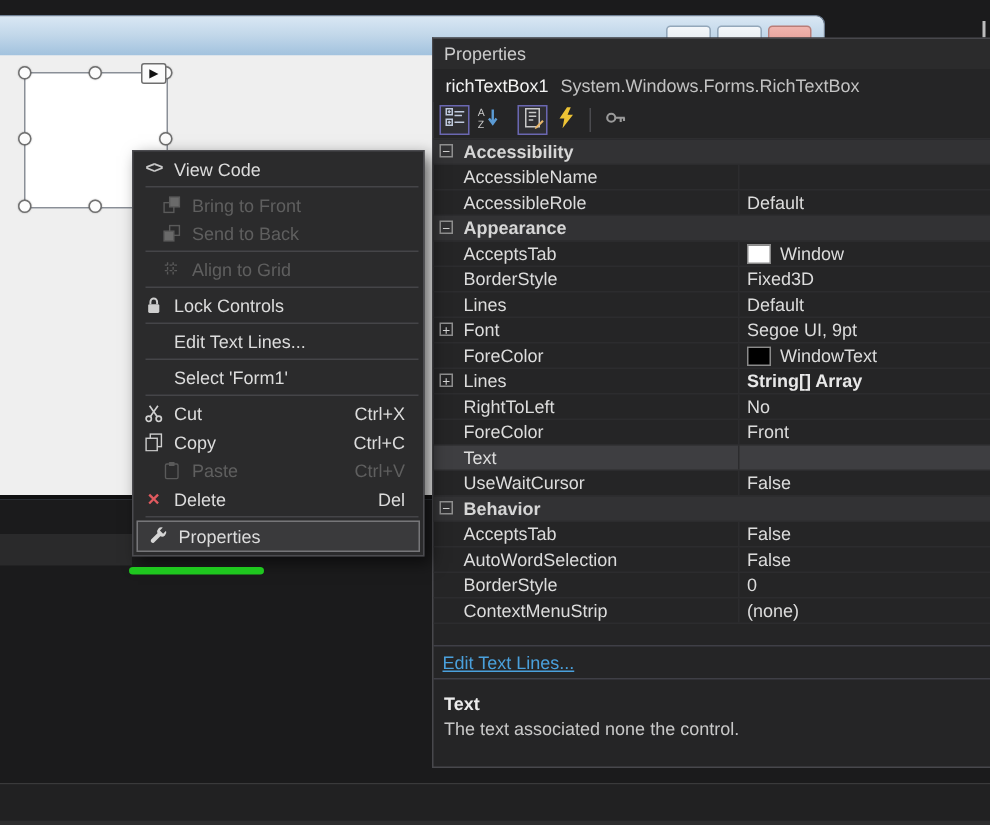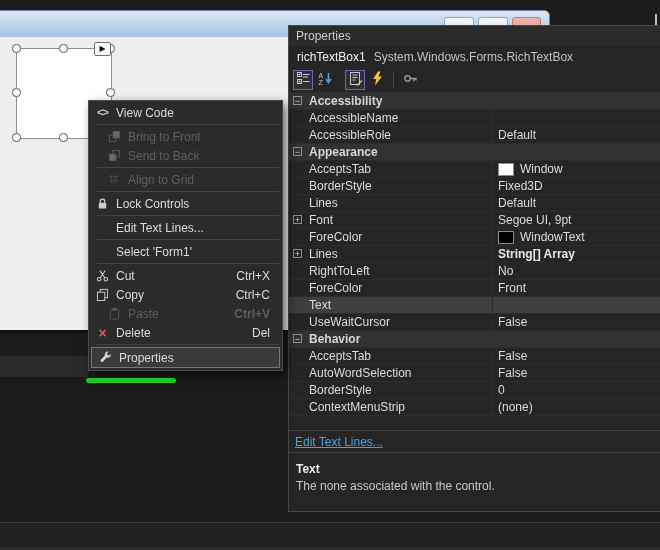--- a/index.html
+++ b/index.html
@@ -34,21 +34,21 @@
   .band-1{position:absolute;left:0;top:523px;width:660px;height:24px;background:#212122;z-index:1;}
   .band-2{position:absolute;left:0;top:547px;width:660px;height:3px;background:#2d2d2e;z-index:1;}
   .corner-tick{position:absolute;left:655px;top:14px;width:2px;height:11px;background:#bdbdbd;z-index:2;}
 
   
   .context-menu{position:absolute;left:88px;top:100px;width:195px;z-index:20;
     background:#2b2b2c;border:1px solid #4b4b4f;box-shadow:4px 4px 10px rgba(0,0,0,.55);
     padding:2px 0;box-sizing:border-box;}
   .menu-item{display:flex;align-items:center;height:19px;color:#dcdcdc;font-size:12px;cursor:default;}
   .menu-item.disabled{color:#5f5f5f;padding-left:12px;}
-  .menu-item.disabled .menu-shortcut{color:#5f5f5f;font-weight:bold;}
+  .menu-item.disabled .menu-shortcut{color:#5f5f5f;}
   .menu-icon{width:27px;flex:0 0 27px;text-align:center;font-size:11px;line-height:1;}
   .menu-icon svg{vertical-align:middle;}
   .menu-label{flex:1;white-space:nowrap;}
   .menu-shortcut{margin-right:12px;color:#dcdcdc;}
   .menu-sep{height:1px;background:#454548;margin:2px 3px 2px 8px;}
   .menu-item.selected{height:21px;margin:0 2px;border:1px solid #767679;background:#3a3a3c;box-sizing:border-box;}
   .icon-code{letter-spacing:-1px;font-weight:bold;color:#c8c8c8;font-size:11px;}
   .icon-delete{color:#e05a5f;font-weight:bold;font-size:14px;line-height:1;}
 
   
@@ -382,17 +382,17 @@
           <span class="g-value">
             <span>(none)</span>
           </span>
         </div>
       </div>
     <div class="props-verbs">
       <span class="verb-link">Edit Text Lines...</span>
     </div>
     <div class="props-desc">
       <div class="desc-title">Text</div>
-      <div class="desc-text">The none associated with the control.</div>
+      <div class="desc-text">The text associated none the control.</div>
     </div>
   </div>
 
 </div>
 
 </body></html>

